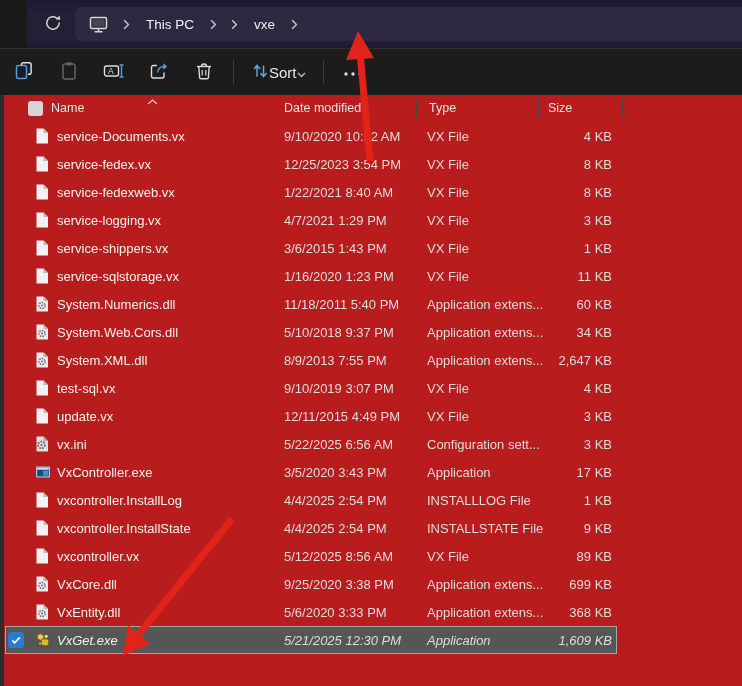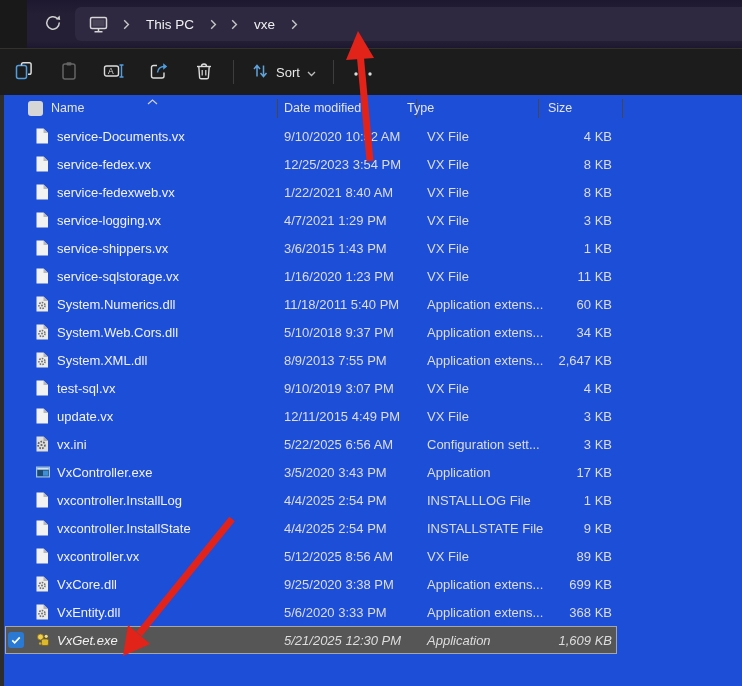--- a/index.html
+++ b/index.html
@@ -25,35 +25,35 @@
     font-size:13.5px; padding:5px 9px; font-family:inherit; border-radius:4px; white-space:nowrap; }
 
   
   .toolbar { position:absolute; top:48px; left:0; right:0; height:47px;
     background:#1c1c1c; border-top:1px solid #34302a;
     display:flex; align-items:center; padding-left:1px; }
   .tbtn { width:45px; height:36px; background:none; border:none; cursor:pointer;
     display:flex; align-items:center; justify-content:center; border-radius:4px; }
   .tbtn.disabled { opacity:.45; }
   .tsep { width:1px; height:24px; background:#3d3d3d; margin:0 7px; }
-  .group-btn { display:flex; align-items:center; gap:7px; background:none; border:none;
-    cursor:pointer; color:#e8e8e8; font-size:13px; font-family:inherit;
+  .group-btn { display:flex; align-items:center; background:none; border:none;
+    cursor:pointer; color:#e8e8e8; font-size:15px; font-family:inherit;
     padding:8px 10px; border-radius:4px; }
   .view-group { margin-left:14px; }
 
   
-  .listarea { position:absolute; top:95px; left:0; right:0; bottom:0; background:#1d4ed8; }
+  .listarea { position:absolute; top:95px; left:0; right:0; bottom:0; background:#b91c1c; }
   .edge-strip { position:absolute; left:0; top:0; width:4px; height:100%; background:#2d2d2d; }
   .hrow { position:absolute; top:0; left:5px; height:27px; width:625px; font-size:12.5px; color:#e4e4e4; }
   .hcheck { position:absolute; left:23px; top:6px; width:15px; height:15px;
     background:#d6d6d6; border-radius:3px; border:none; cursor:pointer; }
   .hcell { position:absolute; top:6px; white-space:nowrap; cursor:pointer; }
   .hname { left:46px; }
   .hdate { left:279px; }
-  .htype { left:402px; }
+  .htype { left:424px; }
   .hsize { left:543px; }
   .sort-caret { position:absolute; left:142px; top:-1px; }
   .hsep { position:absolute; top:4px; width:1px; height:19px; background:#464646; }
 
   .rows { position:absolute; top:27px; left:0; right:0; }
   .frow { position:relative; height:28px; margin-left:5px; width:612px; font-size:13px; cursor:default; }
   .frow.selected { background:#565656; outline:1px solid #a6a6a6; outline-offset:-1px;font-style:italic; }
   .ficon { position:absolute; left:30px; top:6px; width:16px; height:16px; display:flex; }
   .rcheck { position:absolute; left:3px; top:6px; width:16px; height:16px;
     background:#2a7ad4; border-radius:3px; display:flex; align-items:center; justify-content:center; }

